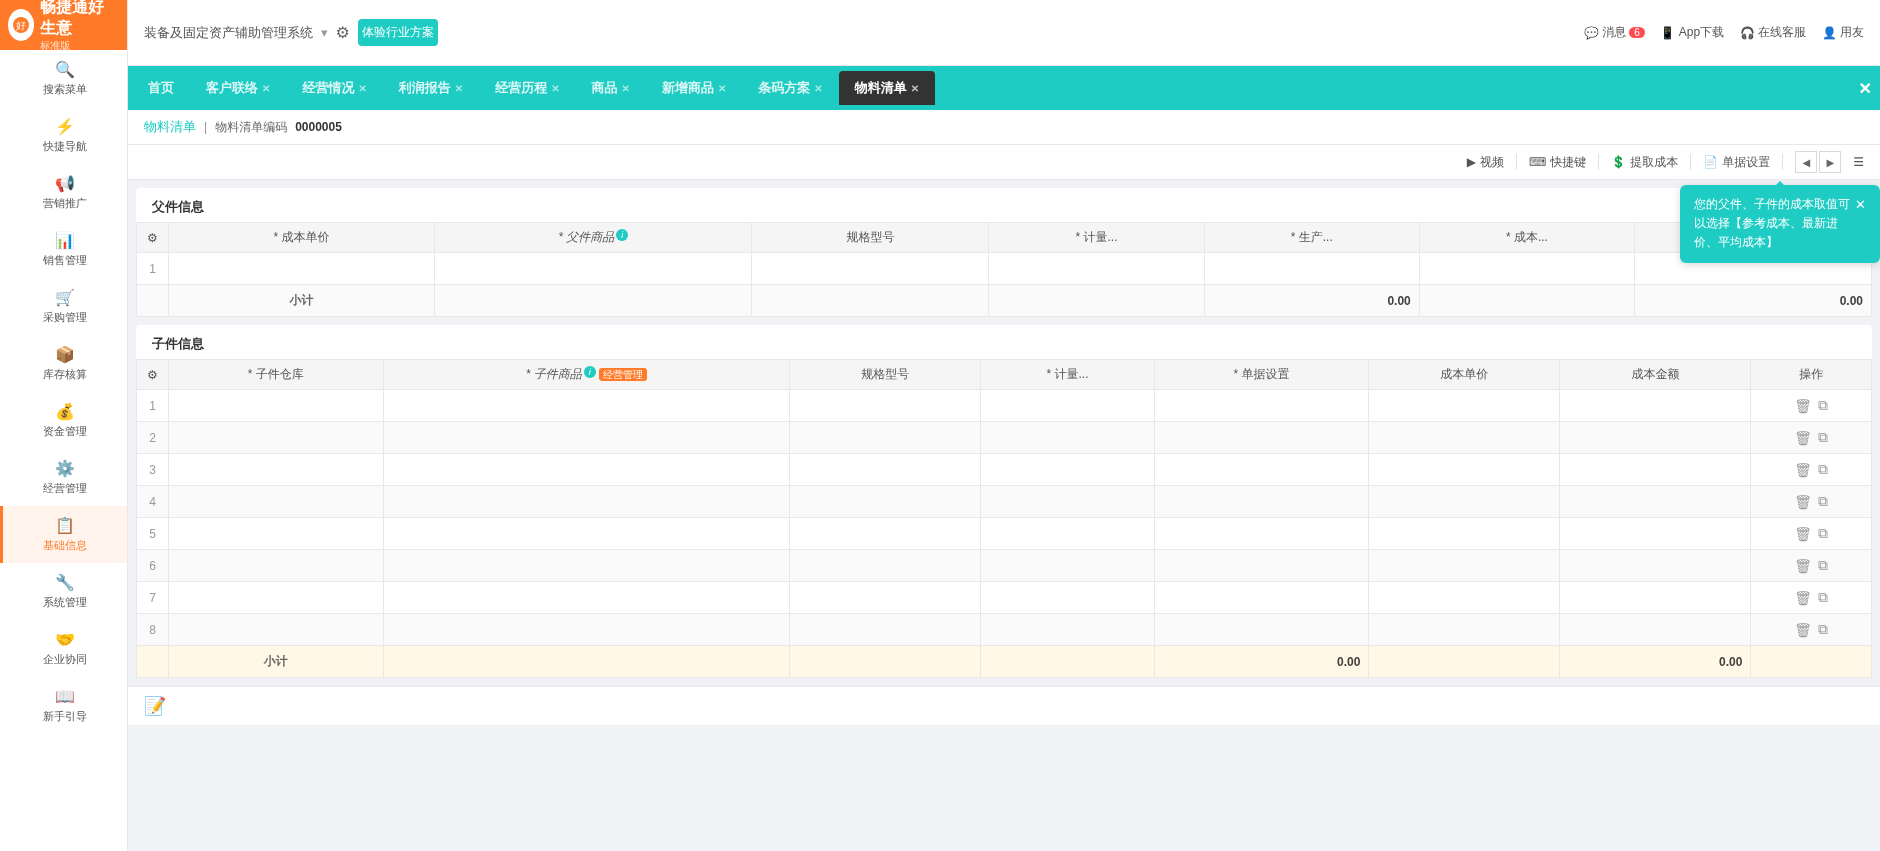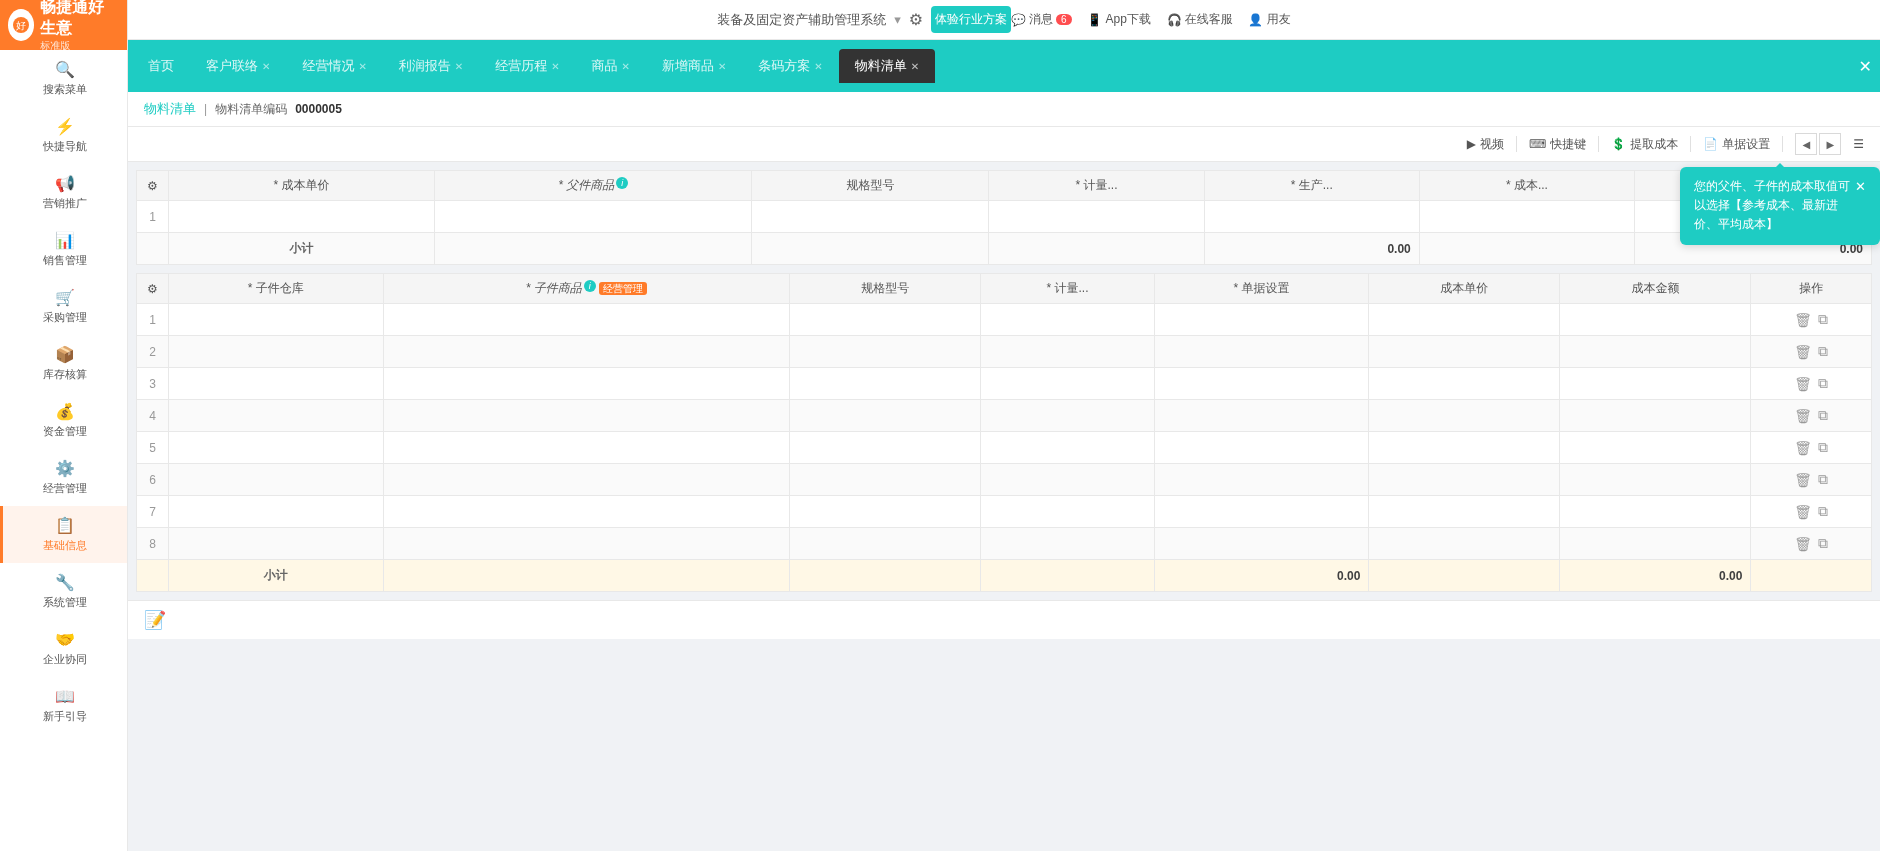--- a/index.html
+++ b/index.html
@@ -13,30 +13,30 @@
     .sidebar-logo-text { font-size: 16px; font-weight: bold; color: #fff; line-height: 1.3; }
     .sidebar-logo-sub { font-size: 10px; color: rgba(255,255,255,0.8); }
     .sidebar-item { display: flex; flex-direction: column; align-items: center; padding: 10px 4px; cursor: pointer; color: #555; font-size: 11px; gap: 3px; border-left: 3px solid transparent; }
     .sidebar-item.active { background: #fff3ec; color: #ff7b29; border-left-color: #ff7b29; }
     .sidebar-item-icon { font-size: 16px; }
 
     
     .main { flex: 1; display: flex; flex-direction: column; overflow: hidden; }
 
     
-    .top-header { background: #fff; display: flex; align-items: center; justify-content: center; padding: 0 16px; height: 40px; border-bottom: 1px solid #e8e8e8; }
+    .top-header { background: #fff; display: flex; align-items: center; justify-content: space-between; padding: 0 16px; height: 66px; border-bottom: 1px solid #e8e8e8; }
     .top-header-left { display: flex; align-items: center; gap: 8px; font-size: 13px; color: #333; }
     .system-title { color: #555; }
     .header-btn { background: #1eccc3; color: #fff; border: none; border-radius: 4px; padding: 5px 4px; font-size: 12px; cursor: pointer; }
     .top-header-right { display: flex; align-items: center; gap: 16px; font-size: 12px; color: #555; }
     .top-right-item { display: flex; align-items: center; gap: 3px; cursor: pointer; }
     .badge { background: #ff4d4f; color: #fff; border-radius: 10px; padding: 0 5px; font-size: 10px; }
 
     
-    .nav-tabs { background: #1eccc3; display: flex; align-items: center; height: 52px; padding: 0 4px; overflow: hidden; }
+    .nav-tabs { background: #1eccc3; display: flex; align-items: center; height: 44px; padding: 0 4px; overflow: hidden; font-weight: bold; }
     .nav-tab { padding: 8px 16px; color: rgba(255,255,255,0.85); font-size: 13px; cursor: pointer; display: flex; align-items: center; gap: 4px; white-space: nowrap; border-radius: 4px 4px 0 0; }
     .nav-tab.active { background: #333; color: #fff; }
     .nav-tab-close { font-size: 10px; opacity: 0.7; }
     .nav-close-all { margin-left: auto; color: #fff; cursor: pointer; font-size: 16px; padding: 4px; }
 
     
     .page-content { flex: 1; background: #f0f2f5; overflow-y: auto; padding: 0; }
 
     
     .breadcrumb-bar { background: #fff; padding: 8px 16px; display: flex; align-items: center; gap: 8px; border-bottom: 1px solid #e8e8e8; }
@@ -255,20 +255,21 @@
         <span>☰</span>
       </div>
 
       <div class="tooltip-bubble" style="position:absolute;top:40px;right:0px;">
         <span class="tooltip-close">✕</span>
         <span>您的父件、子件的成本取值可以选择【参考成本、最新进价、平均成本】</span>
       </div>
     </div>
 
     <div class="section">
+      <div class="section-title">父件信息</div>
       <table class="data-table">
         <thead>
           <tr>
             <th class="gear-col">⚙</th>
             <th>* 成本单价</th>
             <th>
               <span class="th-info">* 父件商品<span class="info-circle">i</span></span>
             </th>
             <th>规格型号</th>
             <th>* 计量...</th>
@@ -296,20 +297,21 @@
             <td></td>
             <td class="subtotal-value">0.00</td>
             <td></td>
             <td class="subtotal-value">0.00</td>
           </tr>
         </tbody>
       </table>
     </div>
 
     <div class="section" style="margin-top:4px;">
+      <div class="section-title">子件信息</div>
       <table class="data-table">
         <thead>
           <tr>
             <th class="gear-col">⚙</th>
             <th>* 子件仓库</th>
             <th>
               <span class="th-info">* 子件商品<span class="info-circle">i</span></span>
               <span class="scan-badge">经营管理</span>
             </th>
             <th>规格型号</th>

